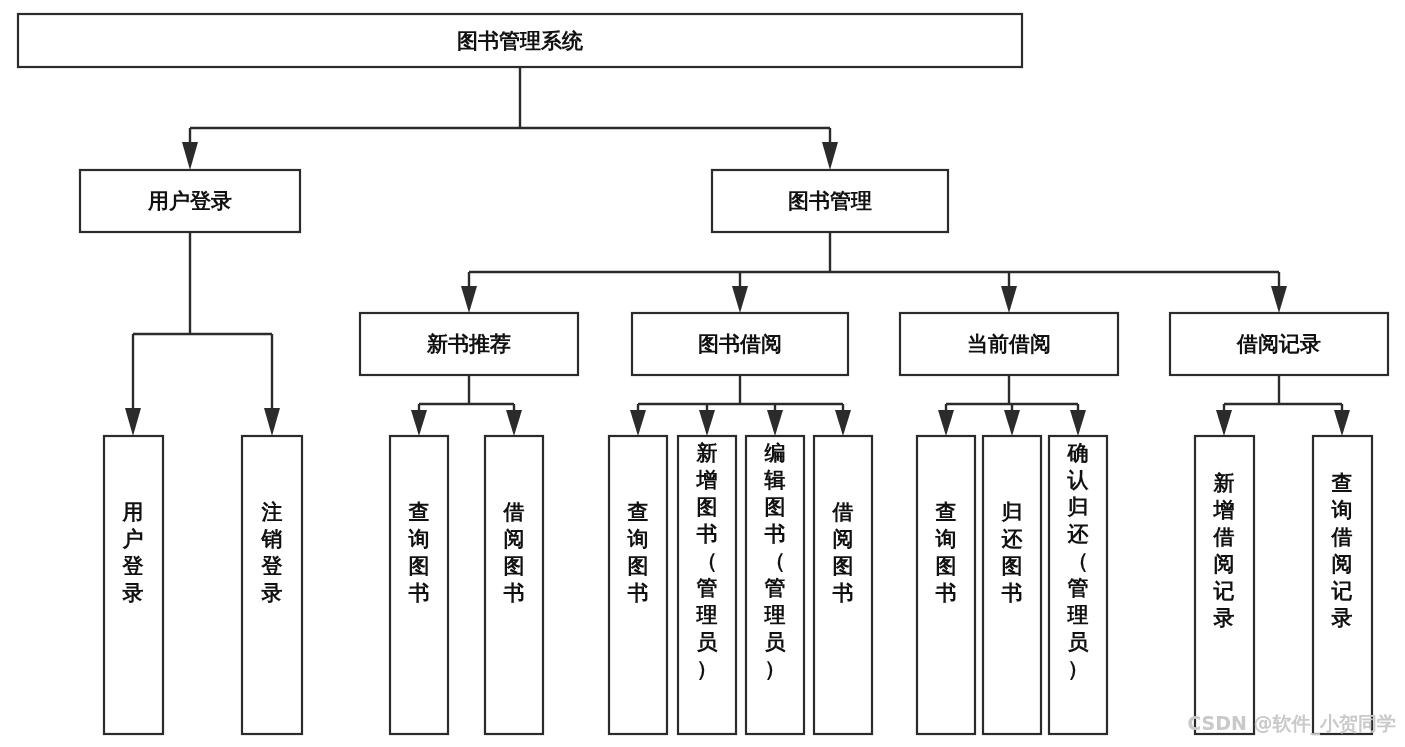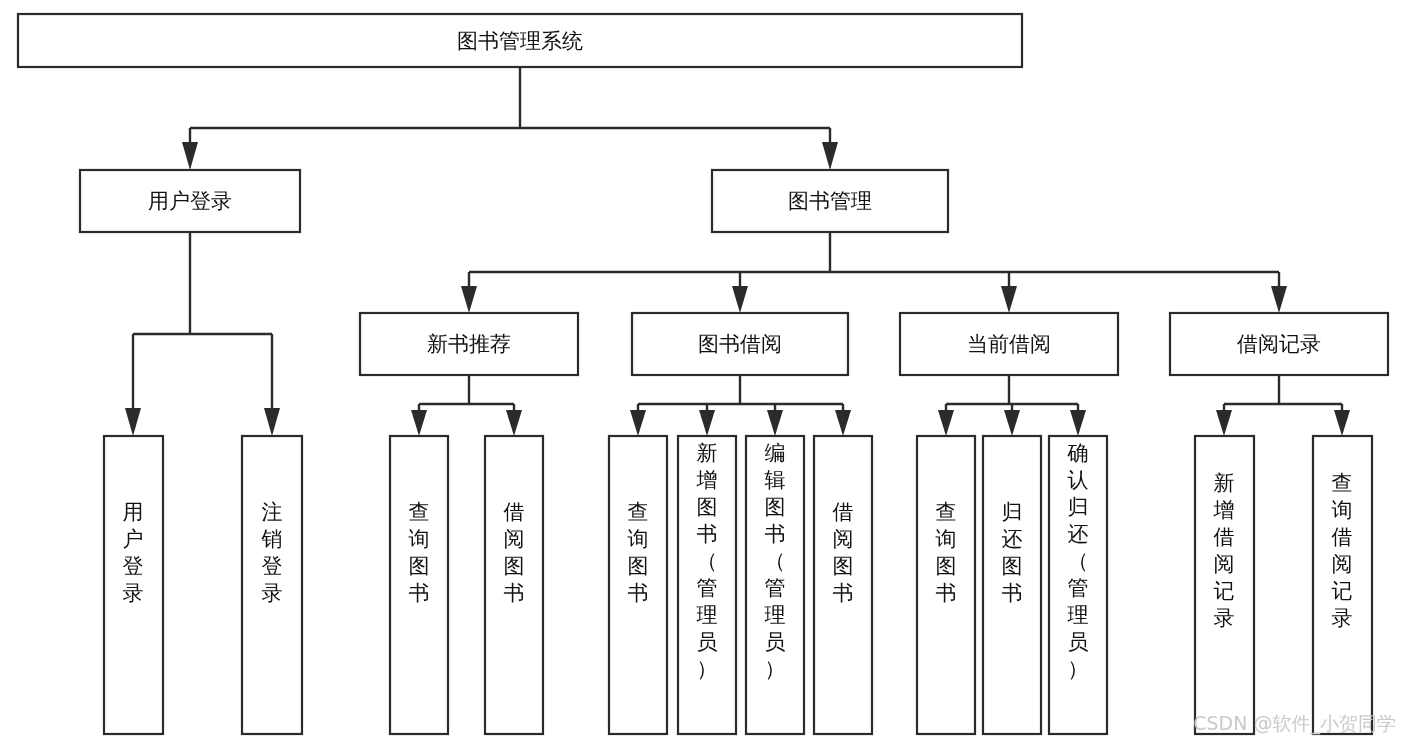--- a/index.html
+++ b/index.html
@@ -12,20 +12,21 @@
     font-family: "DejaVu Sans", "Liberation Sans", sans-serif;
     width: 1405px;
     height: 747px;
     overflow: hidden;
   }
   #diagram-root {
     position: relative;
     width: 1405px;
     height: 724px;
     background: #ffffff;
+    font-weight: bold;
   }
   svg.diagram-canvas {
     position: absolute;
     top: 0;
     left: 0;
     width: 1405px;
     height: 747px;
     display: block;
   }
   .node-box {

